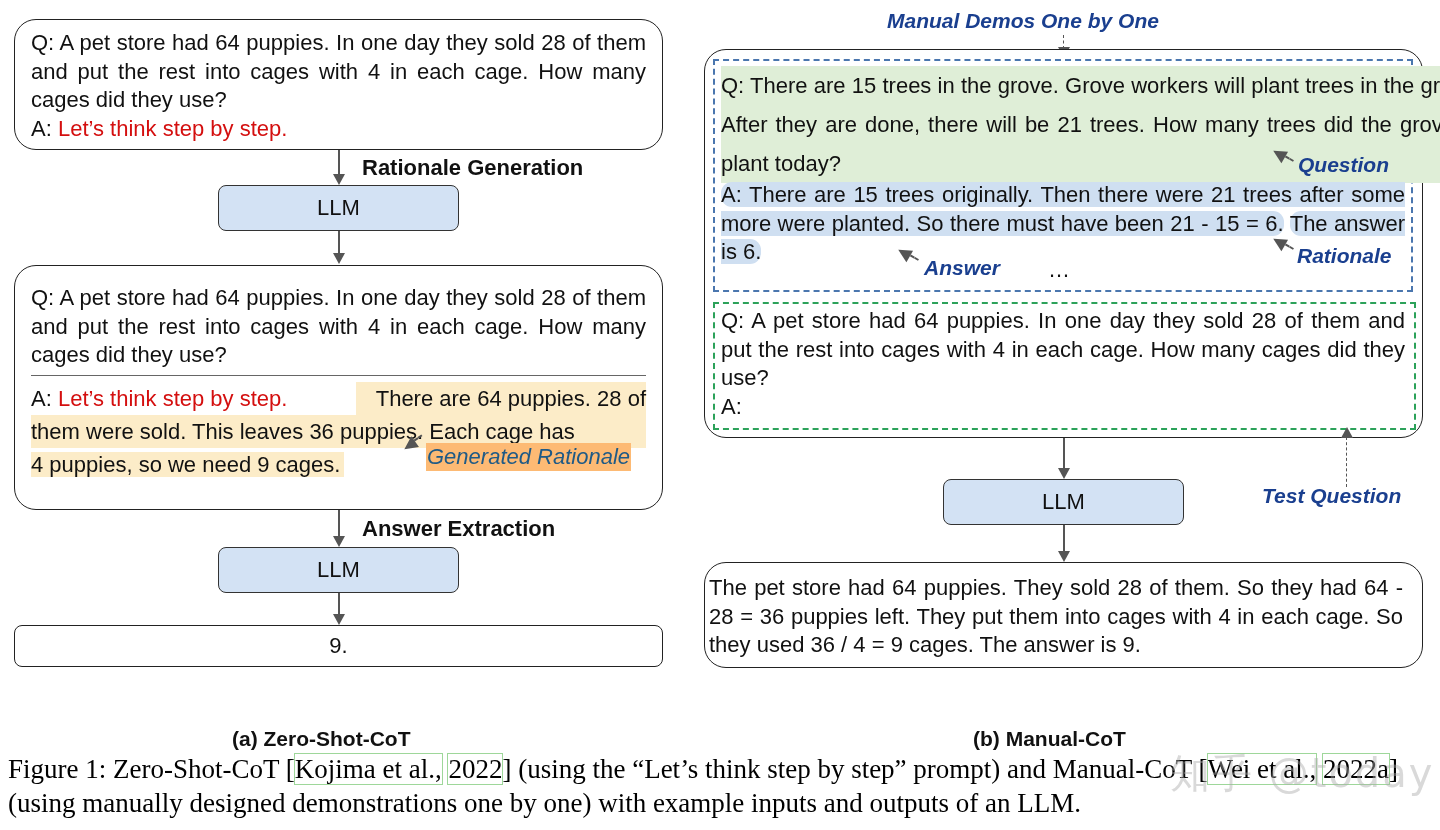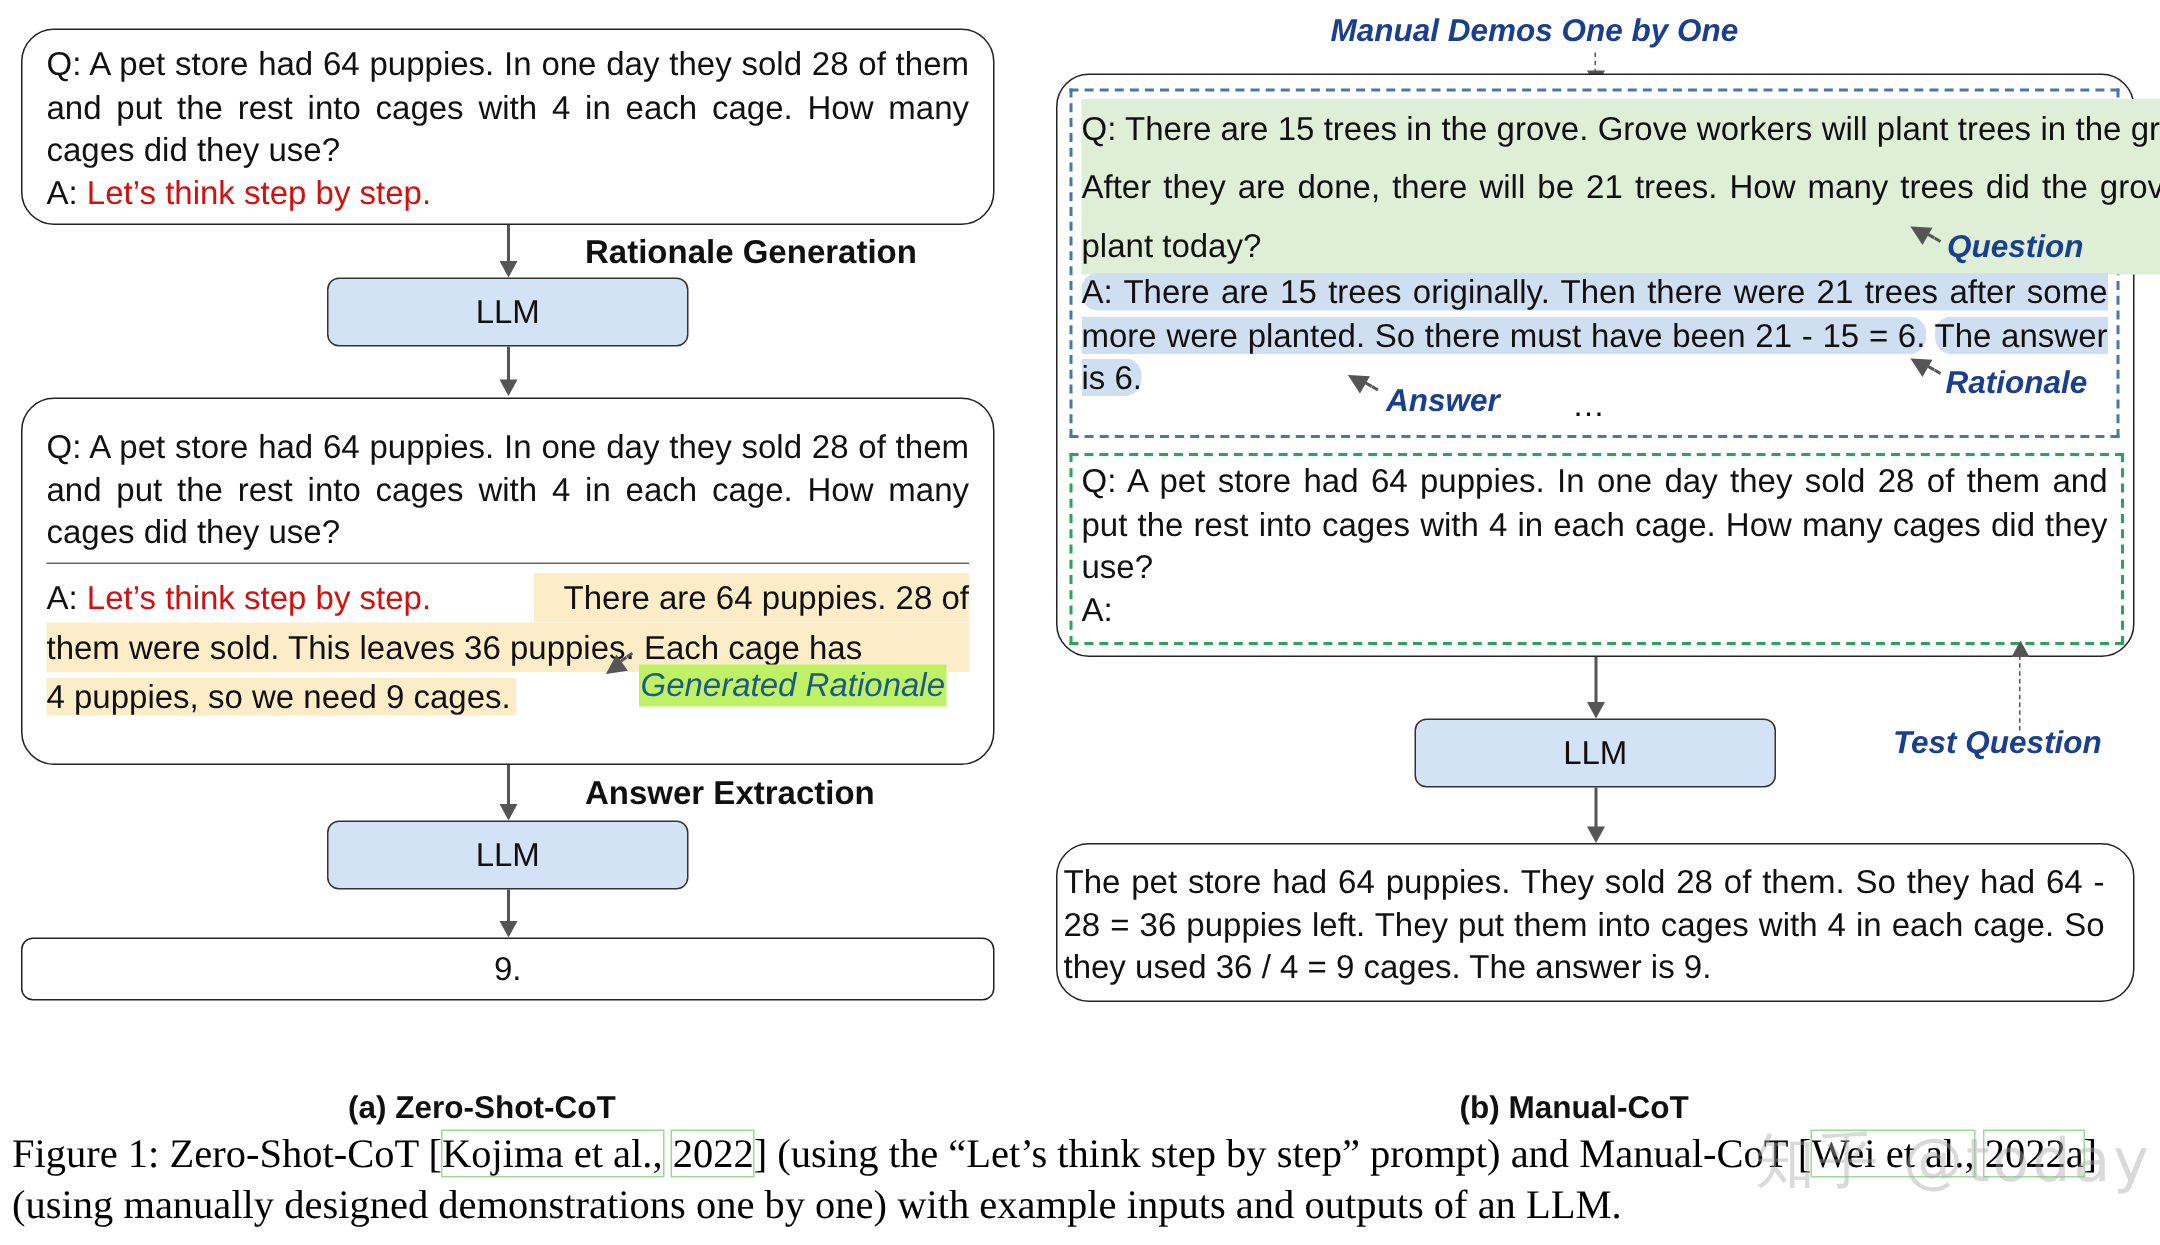--- a/index.html
+++ b/index.html
@@ -7,21 +7,21 @@
          font-family:"Liberation Sans", sans-serif; color:#111; }
   .abs { position:absolute; }
   .box { position:absolute; border:1.6px solid #222; border-radius:22px; background:#fff; box-sizing:border-box; }
   .txt { font-size:22px; line-height:28.5px; text-align:justify; text-align-last:left; }
   .red { color:#d40f0f; }
   .llm { position:absolute; background:#d3e2f4; border:1.6px solid #333; border-radius:8px; box-sizing:border-box;
          font-size:22px; display:flex; align-items:center; justify-content:center; }
   .vline { position:absolute; width:2px; background:#555; }
   .arrowhead { position:absolute; width:0; height:0; border-left:6px solid transparent; border-right:6px solid transparent; border-top:11px solid #555; }
   .arrowup { position:absolute; width:0; height:0; border-left:6px solid transparent; border-right:6px solid transparent; border-bottom:11px solid #555; }
-  .step-label { position:absolute; font-weight:bold; font-size:22px;margin-left:28px; }
+  .step-label { position:absolute; font-weight:bold; font-size:22px; }
   .blue-label { position:absolute; color:#1a3f8f; font-weight:bold; font-style:italic; font-size:21px; }
   .hl-yellow { background:#fcecc8; }
   .hl-green { background:#dfeed7; }
   .hl-blue { background:#cfdff1;border-radius:11px; }
   .subcap { position:absolute; font-weight:bold; font-size:21px;margin-top:41px; }
   .caption { position:absolute; left:8px; top:752px; width:1430px; font-family:"Liberation Serif", serif; font-size:27px; line-height:34px; color:#000; }
   .cite { outline:1.5px solid #9ed79a; outline-offset:0px; }
   .watermark { position:absolute; left:1170px; top:746px; font-size:40px; color:rgba(170,170,170,0.45); letter-spacing:2px; font-family:"DejaVu Sans", sans-serif; }
   .dashed-blue { position:absolute; border:2px dashed #4a76ae; box-sizing:border-box; }
   .dashed-green { position:absolute; border:2px dashed #2ca25a; box-sizing:border-box; }
@@ -57,21 +57,21 @@
         <span><span>A: </span><span class="red">Let’s think step by step.</span> </span>
         <span class="hl-yellow" style="padding-left:20px;">There are 64 puppies. 28 of</span>
       </div>
       <div class="hl-yellow" style="white-space:nowrap;">them were sold. This leaves 36 puppies. Each cage has</div>
       <div style="position:relative; white-space:nowrap;">
         <span class="hl-yellow" style="padding-right:4px;">4 puppies, so we need 9 cages.</span>
       </div>
     </div>
   </div>
   <div class="pointer" style="left:402px; top:432px; transform:rotate(-35deg);">◀╌</div>
-  <div class="abs" style="left:426px; top:443px; background:#bef264; color:#1f5a86; font-style:italic; font-size:22px; line-height:28px; padding:0 1px;">Generated Rationale</div>
+  <div class="abs" style="left:426px; top:443px; background:#fdba74; color:#1f5a86; font-style:italic; font-size:22px; line-height:28px; padding:0 1px;">Generated Rationale</div>
 
   <div class="vline" style="left:338px; top:510px; height:30px;"></div>
   <div class="arrowhead" style="left:333px; top:536px;"></div>
   <div class="step-label" style="left:362px; top:516px;">Answer Extraction</div>
 
   <div class="llm" style="left:218px; top:547px; width:241px; height:46px;">LLM</div>
 
   <div class="vline" style="left:338px; top:593px; height:22px;"></div>
   <div class="arrowhead" style="left:333px; top:614px;"></div>
 

